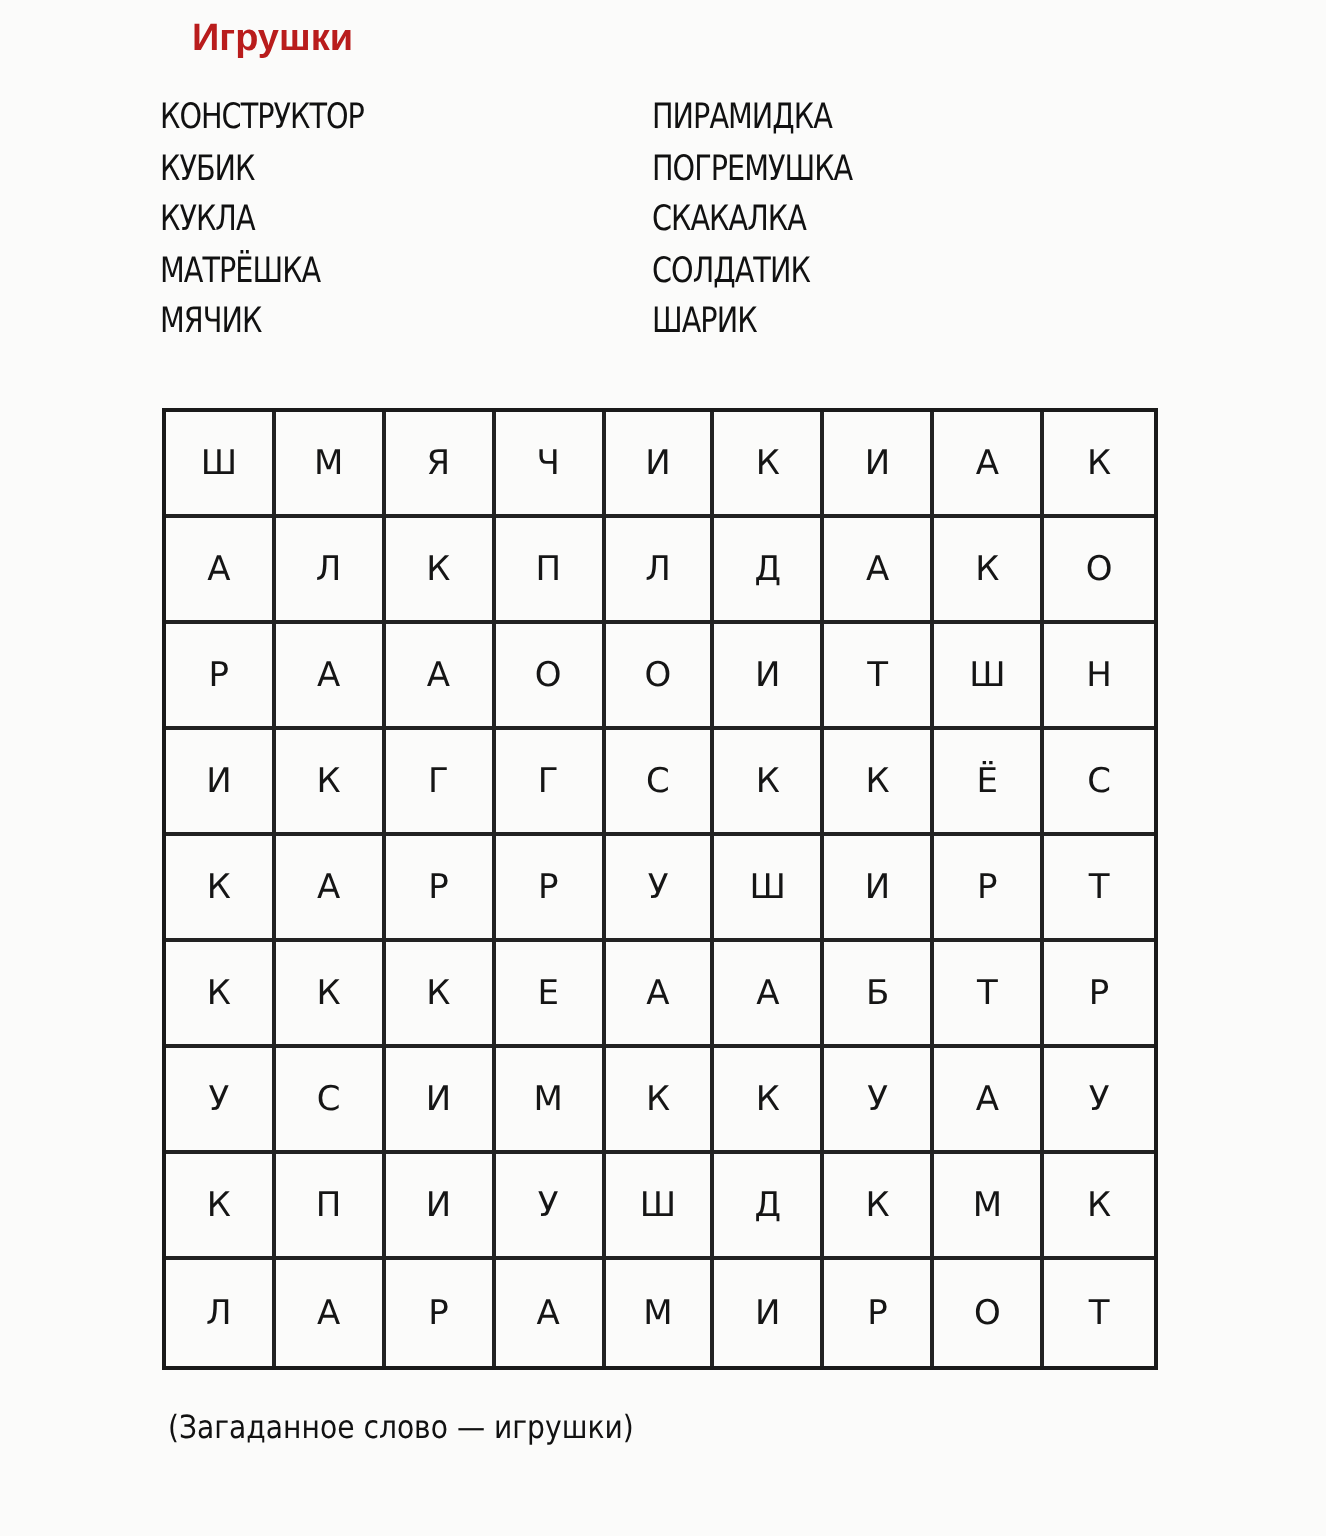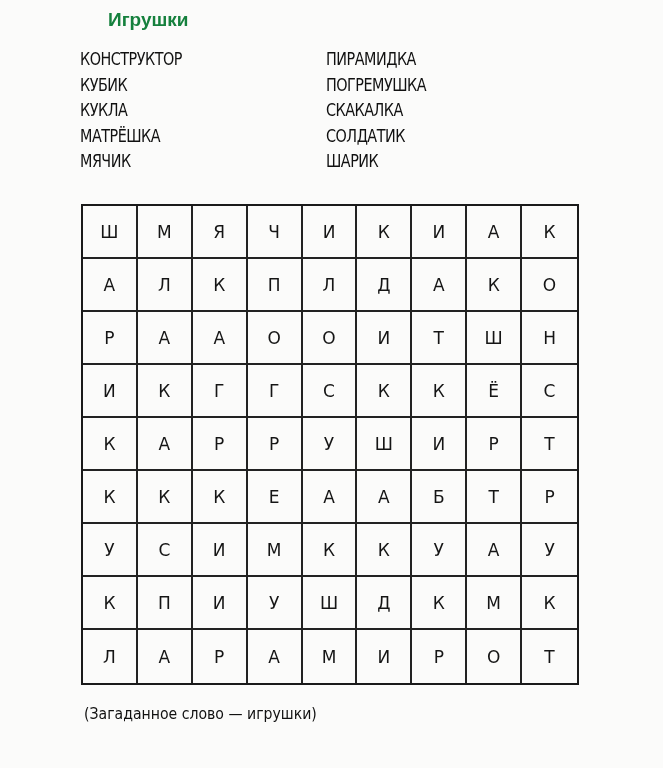--- a/index.html
+++ b/index.html
@@ -3,23 +3,23 @@
 <meta charset="utf-8">
 <style>
   html, body { margin: 0; padding: 0; }
   body {
     width: 663px; height: 768px; position: relative; overflow: hidden;
     background: #fbfbfa;
     font-family: "DejaVu Sans", sans-serif;
     color: #111;
   }
   .title {
-    position: absolute; left: 108px; top: 9px;
+    position: absolute; left: 96px; top: 9px;
     font-family: "Liberation Sans", sans-serif;
-    font-weight: bold; font-size: 19px; color: #15803d;
+    font-weight: bold; font-size: 19px; color: #b91c1c;
   }
   .words {
     position: absolute; top: 47px;
     font-family: "DejaVu Sans", sans-serif;
     font-size: 17.5px; line-height: 25.5px;
     letter-spacing: -0.6px;
     transform: scaleX(0.82); transform-origin: left top;
   }
   .words.col1 { left: 80px; }
   .words.col2 { left: 326px; }

